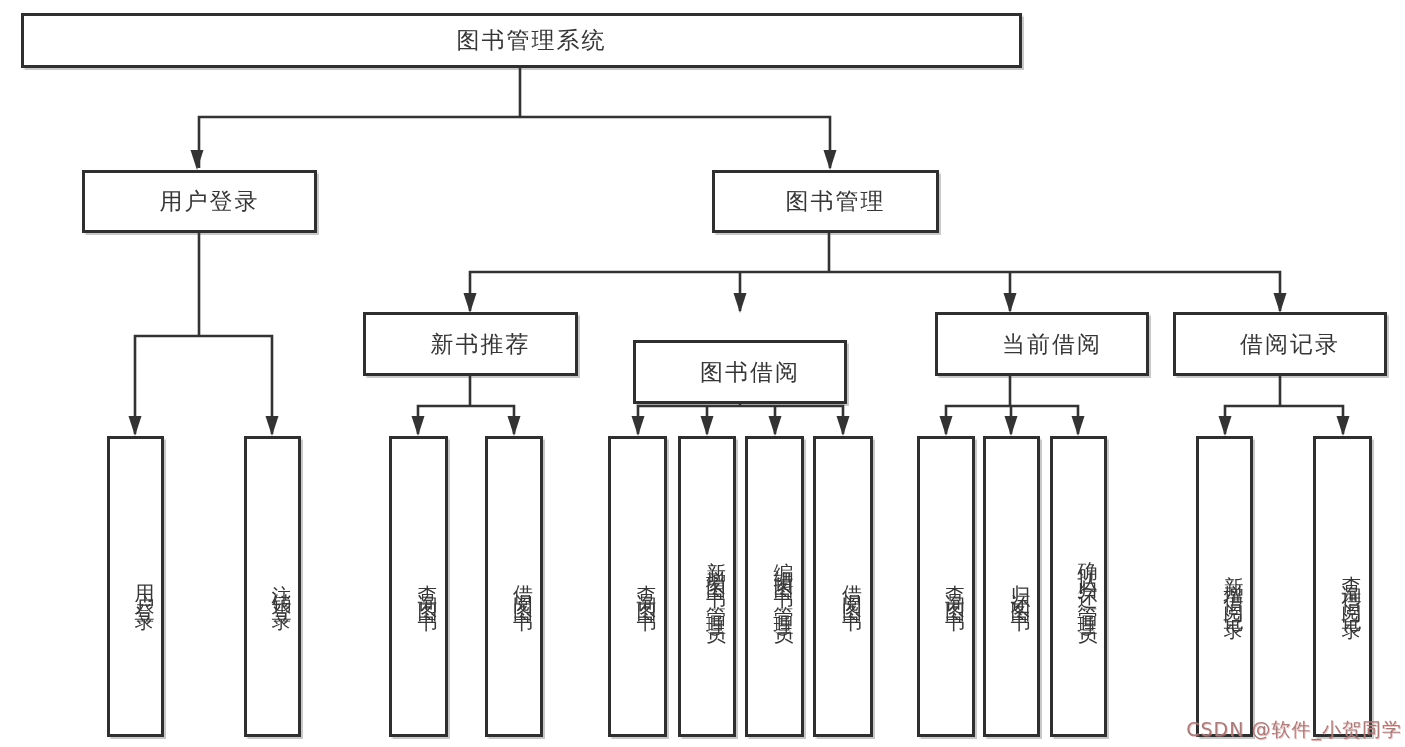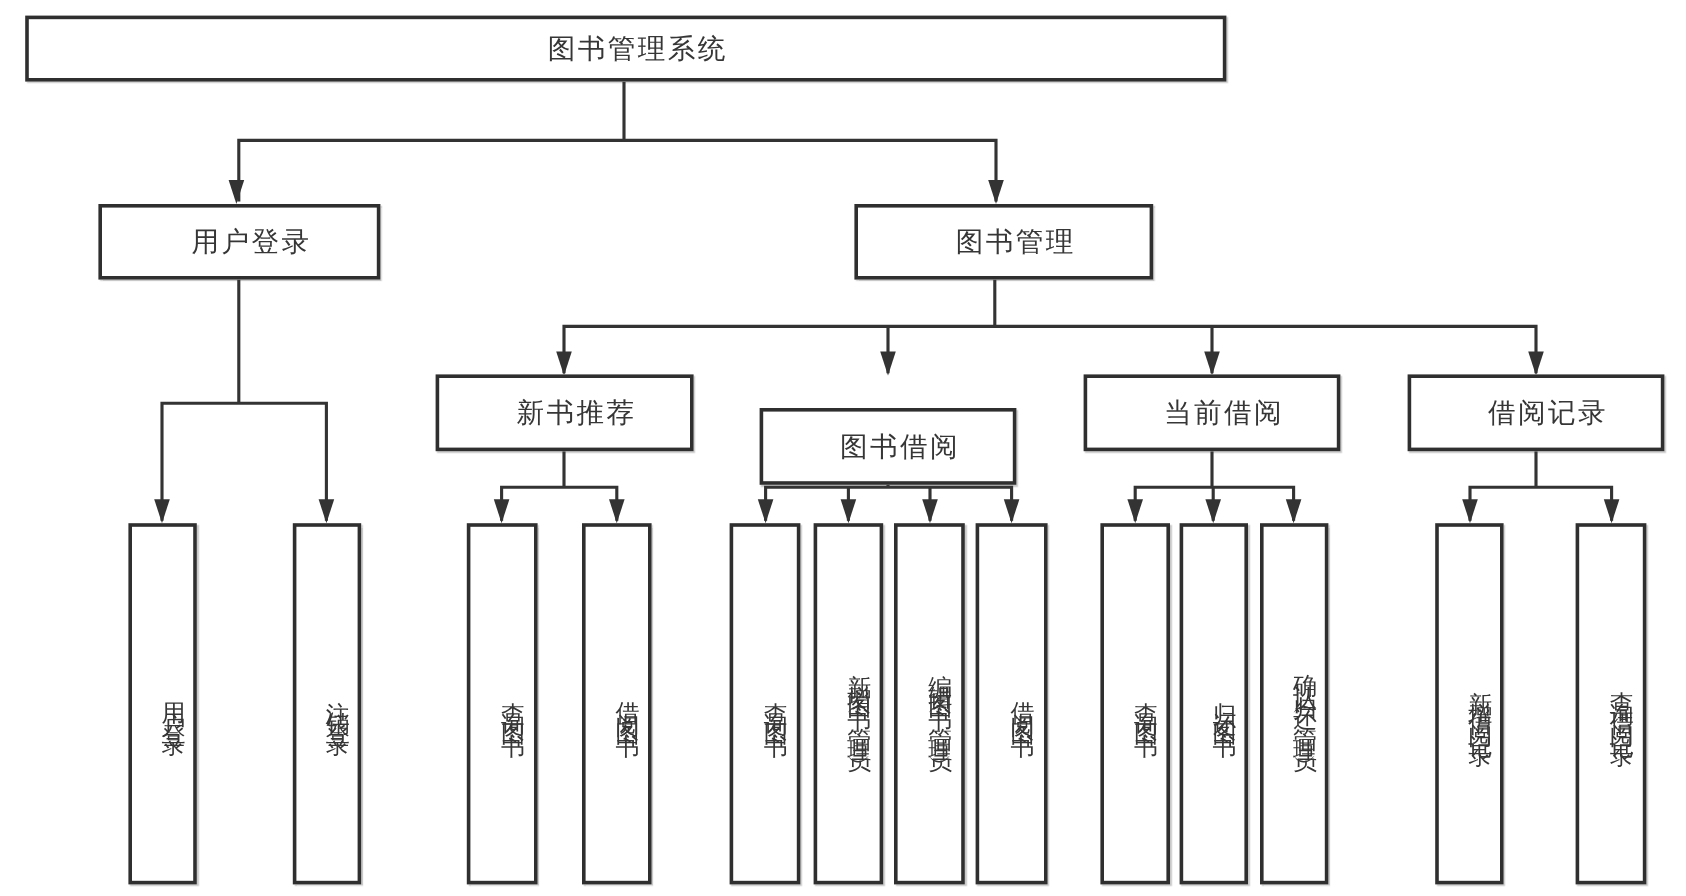--- a/index.html
+++ b/index.html
@@ -95,31 +95,31 @@
     </g>
   </svg>
 
   <div class="node" style="left:21px;top:13px;width:1001px;height:55px;">
     <span class="lbl">图书管理系统</span>
   </div>
 
   <div class="node" style="left:82px;top:170px;width:235px;height:63px;">
     <span class="lbl">用户登录</span>
   </div>
-  <div class="node" style="left:712px;top:170px;width:249px;height:63px;">
+  <div class="node" style="left:712px;top:170px;width:227px;height:63px;">
     <span class="lbl">图书管理</span>
   </div>
 
   <div class="node" style="left:363px;top:312px;width:215px;height:64px;font-family:Liberation Mono, monospace;">
     <span class="lbl">新书推荐</span>
   </div>
   <div class="node" style="left:633px;top:312px;width:214px;height:64px;margin-top:28px;">
     <span class="lbl">图书借阅</span>
   </div>
-  <div class="node" style="left:903px;top:312px;width:214px;height:64px;text-align:right;">
+  <div class="node" style="left:935px;top:312px;width:214px;height:64px;text-align:right;">
     <span class="lbl">当前借阅</span>
   </div>
   <div class="node" style="left:1173px;top:312px;width:214px;height:64px;">
     <span class="lbl">借阅记录</span>
   </div>
 
   <div class="node v" style="left:107px;top:436px;width:57px;height:301px;">
     <span class="lbl">用户登录</span>
   </div>
   <div class="node v" style="left:244px;top:436px;width:57px;height:301px;">
@@ -156,14 +156,15 @@
     <span class="lbl">确认归还（管理员）</span>
   </div>
 
   <div class="node v" style="left:1196px;top:436px;width:57px;height:301px;">
     <span class="lbl">新增借阅记录</span>
   </div>
   <div class="node v" style="left:1313px;top:436px;width:59px;height:301px;">
     <span class="lbl">查询借阅记录</span>
   </div>
 
+  <div class="watermark">CSDN @软件_小贺同学</div>
 
 </div>
 
 </body></html>

